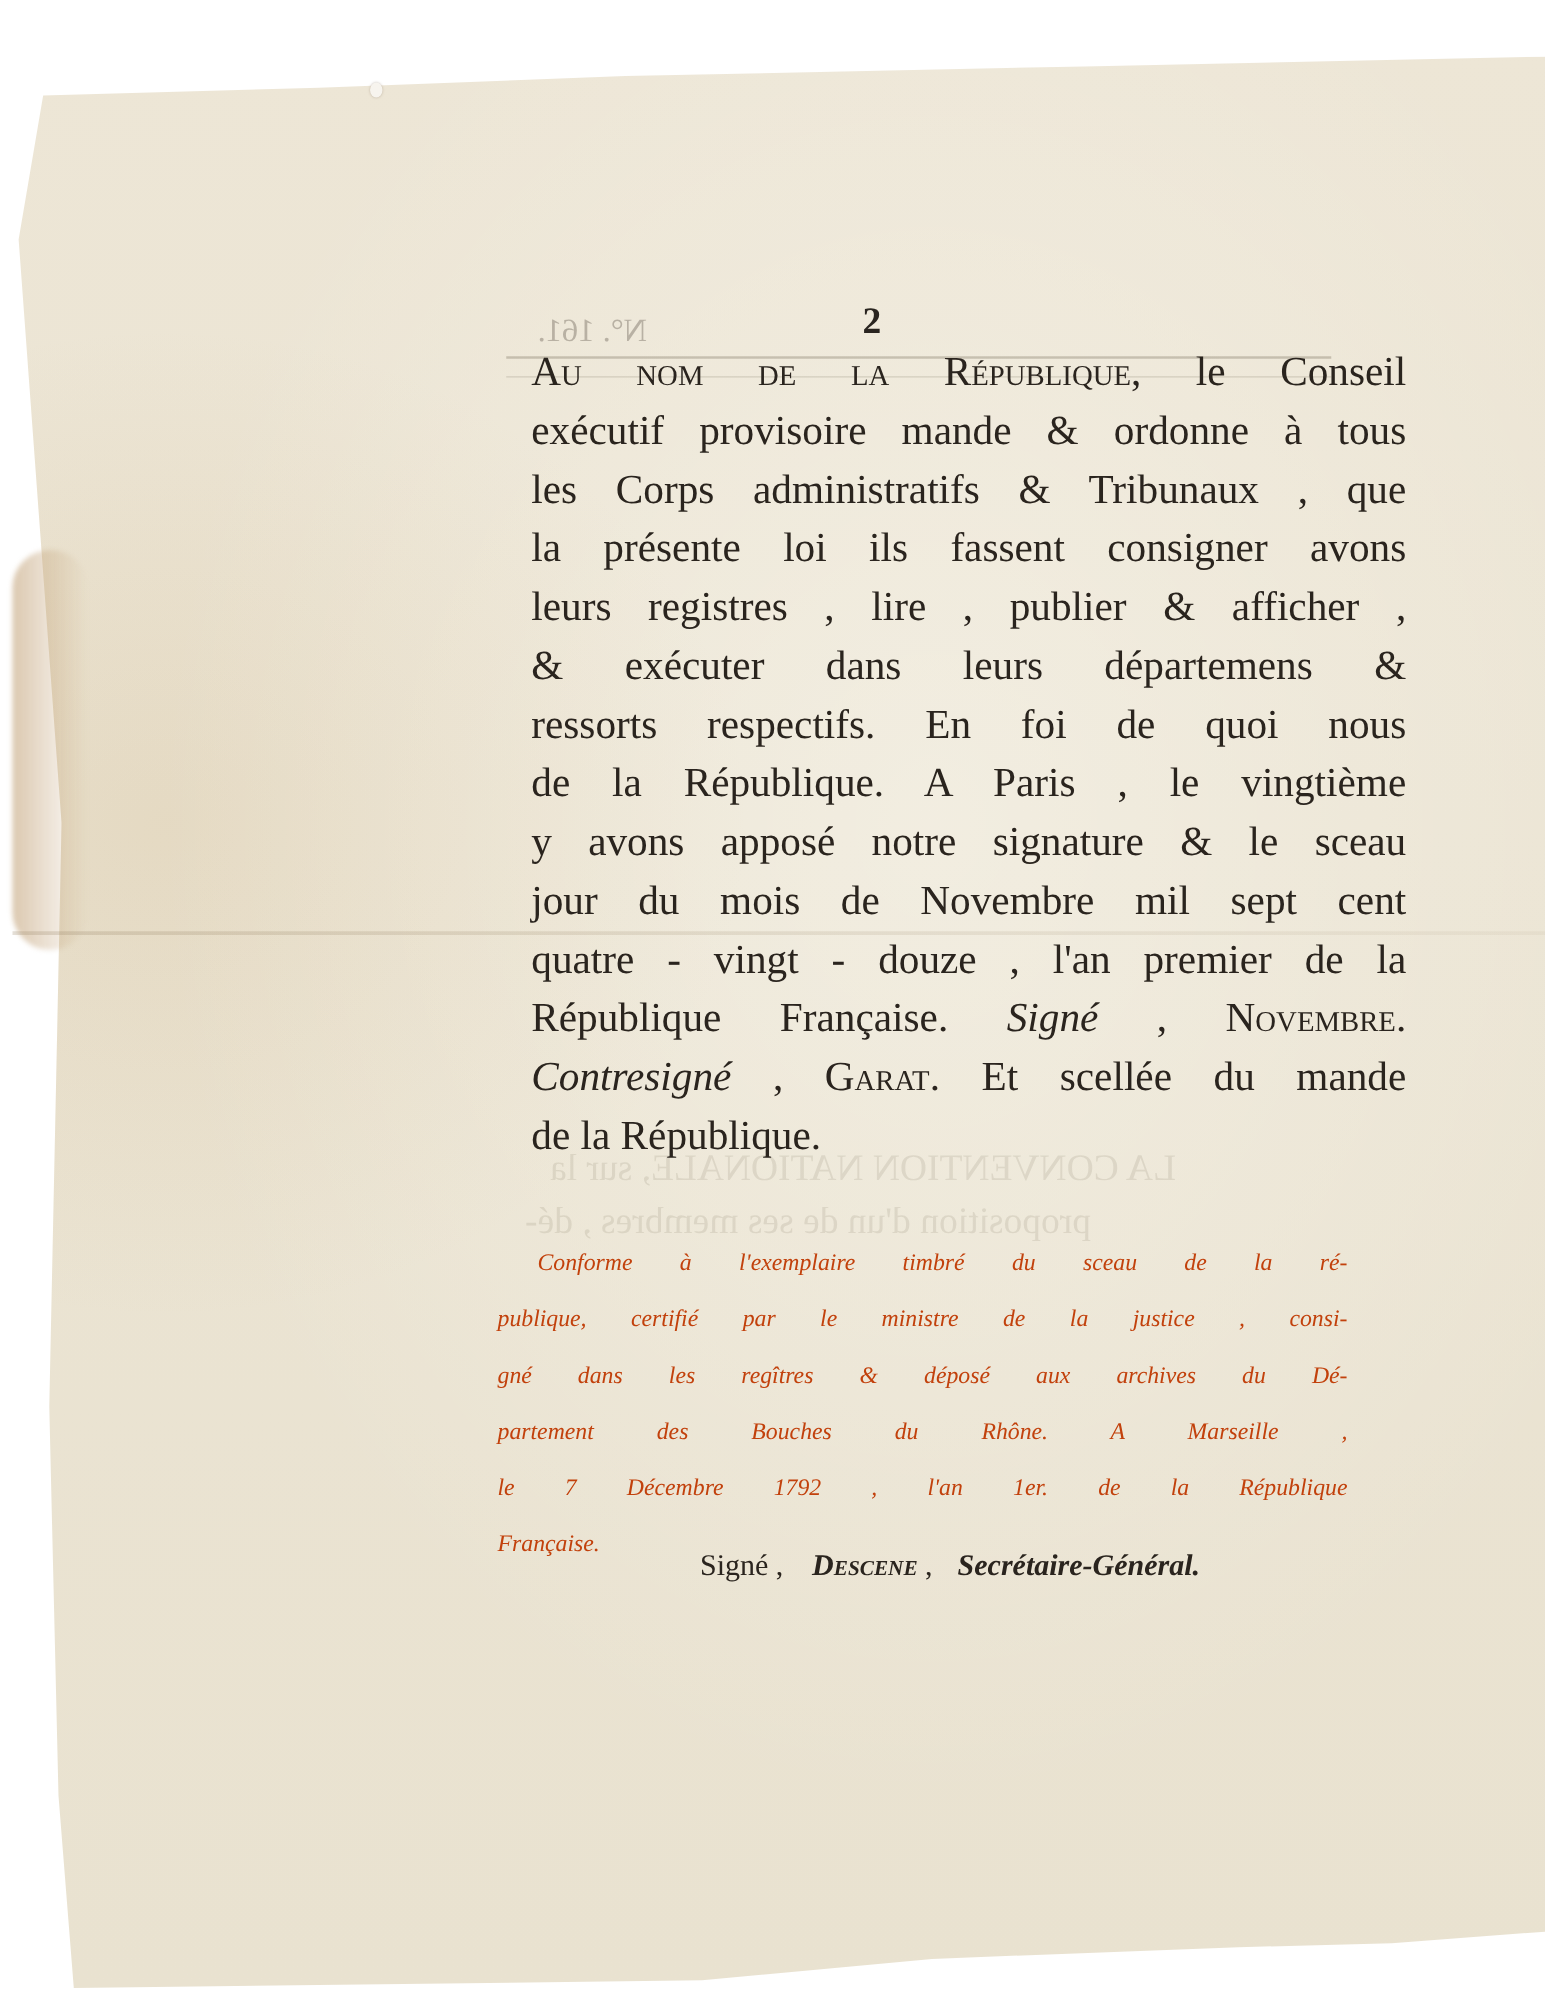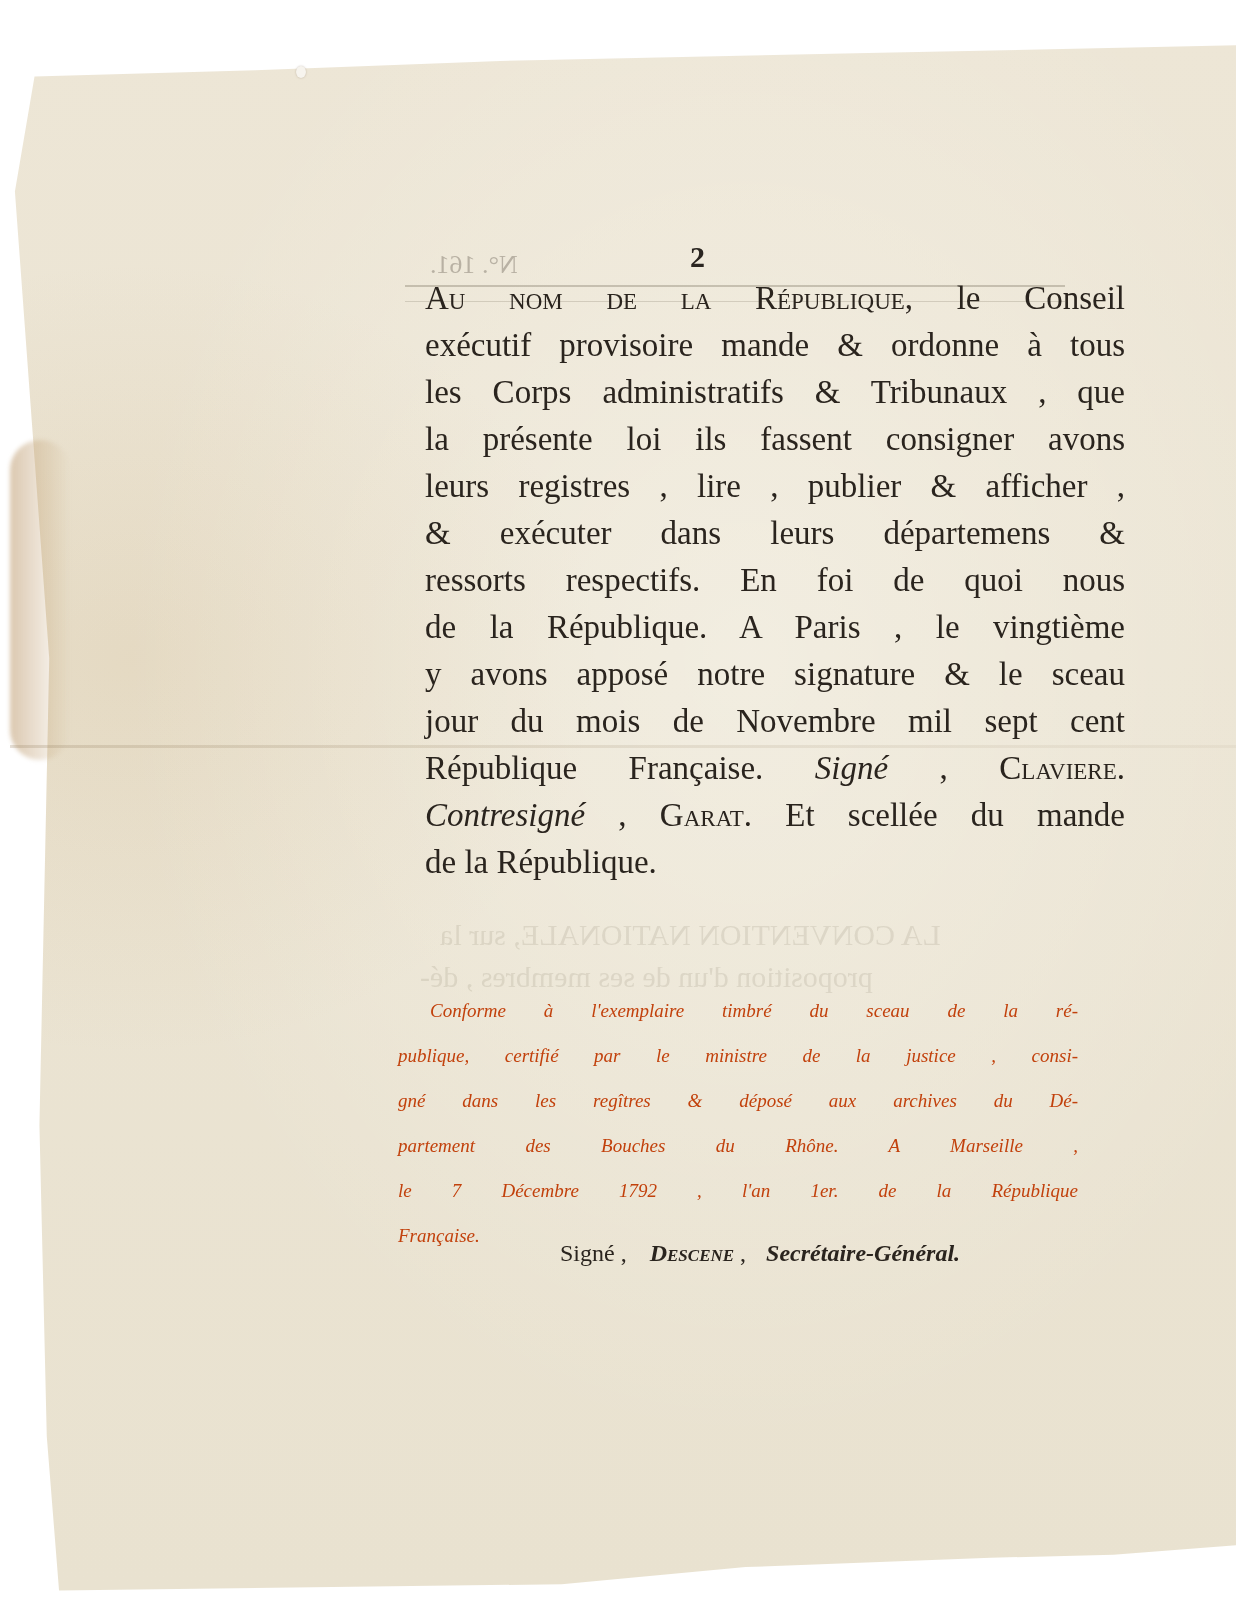--- a/index.html
+++ b/index.html
@@ -165,21 +165,22 @@
       <span class="line"><span class="sc">Au nom de la République</span><span>, le Conseil</span></span>
       <span class="line"><span>exécutif provisoire mande &amp; ordonne à tous</span></span>
       <span class="line"><span>les Corps administratifs &amp; Tribunaux , que</span></span>
       <span class="line"><span>la présente loi ils fassent consigner avons</span></span>
       <span class="line"><span>leurs registres , lire , publier &amp; afficher ,</span></span>
       <span class="line"><span>&amp; exécuter dans leurs départemens &amp;</span></span>
       <span class="line"><span>ressorts respectifs. En foi de quoi nous</span></span>
       <span class="line"><span>de la République. A Paris , le vingtième</span></span>
       <span class="line"><span>y avons apposé notre signature &amp; le sceau</span></span>
       <span class="line"><span>jour du mois de Novembre mil sept cent</span></span>
-      <span class="line"><span>République Française. </span><span class="it">Signé</span><span> , </span><span class="sc">Claviere.</span></span>
+      <span class="line"><span>quatre - vingt - douze , l'an premier de la</span></span>
+      <span class="line"><span>République Française. </span><span class="it">Signé</span><span> , </span><span class="sc">Novembre.</span></span>
       <span class="line"><span class="it">Contresigné</span><span> , </span><span class="sc">Garat.</span><span> Et scellée du mande</span></span>
       <span class="line last"><span>de la République.</span></span>
     </div>
 
   <div class="notice" id="notice">
       <span class="line first">Conforme à l'exemplaire timbré du sceau de la ré-</span>
       <span class="line">publique, certifié par le ministre de la justice , consi-</span>
       <span class="line">gné dans les regîtres &amp; déposé aux archives du Dé-</span>
       <span class="line">partement des Bouches du Rhône. A Marseille ,</span>
       <span class="line">le 7 Décembre 1792 , l'an 1er. de la République</span>

